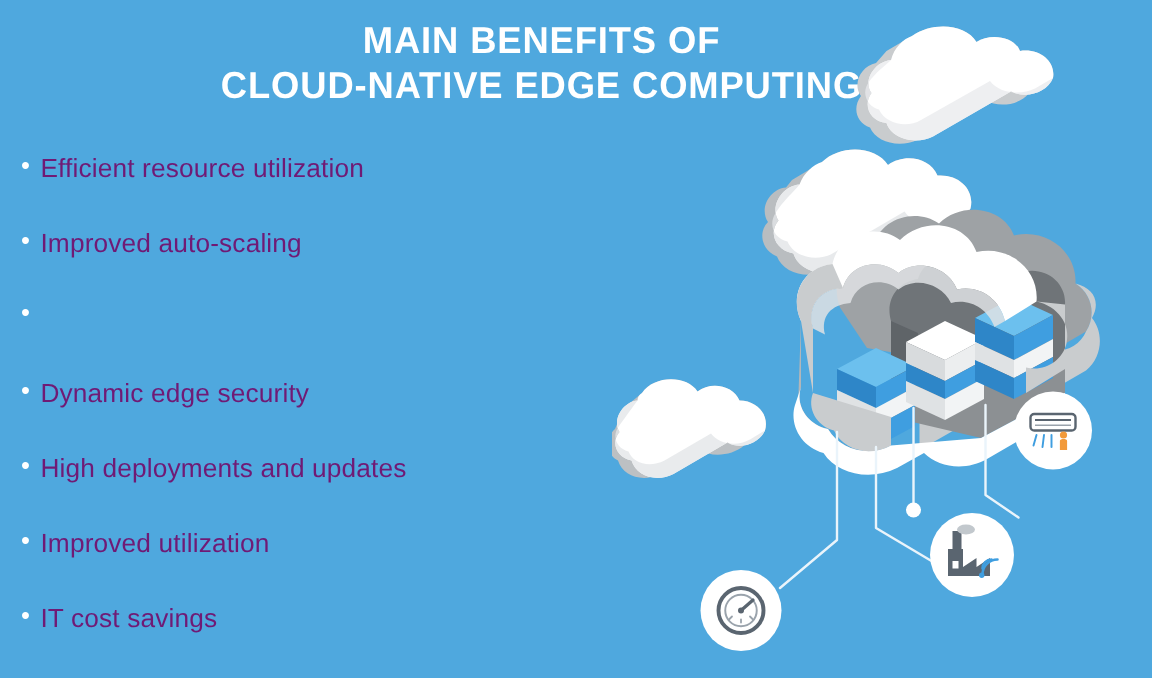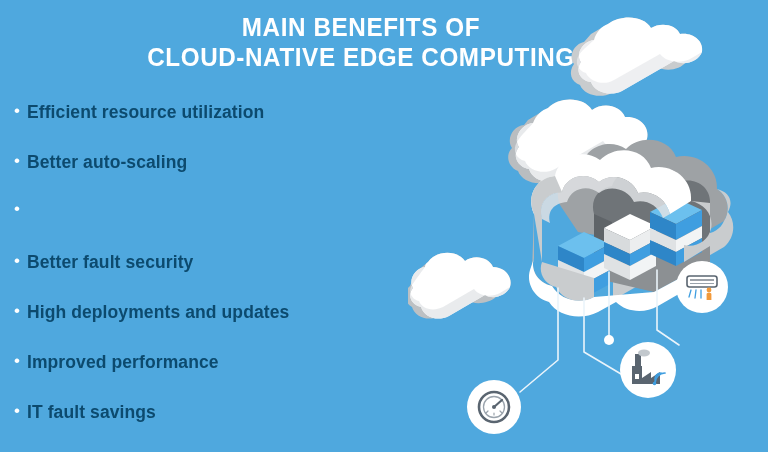--- a/index.html
+++ b/index.html
@@ -40,22 +40,22 @@
   .bullet-row{
     display:flex;align-items:baseline;
     height:50px;
   }
   .bullet-dot{
     color:#ffffff;font-size:17px;line-height:1;
     margin-right:7px;flex:0 0 auto;
     transform:translateY(-2px);
   }
   .bullet-text{
-    color:#0c4a6e;
-    font-weight:700;
+    color:#701a75;
+    font-weight:400;
     font-size:17.5px;
     line-height:20px;
     letter-spacing:.1px;
     white-space:nowrap;
   }
 
   
   .illus{
     position:absolute;right:0;top:0;width:360px;height:452px;
     pointer-events:none;
@@ -74,45 +74,45 @@
 
   <div class="bullets">
 
     <div class="bullet-row">
       <span class="bullet-dot">•</span>
       <span class="bullet-text">Efficient resource utilization</span>
     </div>
 
     <div class="bullet-row">
       <span class="bullet-dot">•</span>
-      <span class="bullet-text">Better auto-scaling</span>
-    </div>
-
-    <div class="bullet-row">
-      <span class="bullet-dot">•</span>
-    </div>
-
-    <div class="bullet-row">
-      <span class="bullet-dot">•</span>
-      <span class="bullet-text">Better fault security</span>
+      <span class="bullet-text">Improved auto-scaling</span>
+    </div>
+
+    <div class="bullet-row">
+      <span class="bullet-dot">•</span>
+    </div>
+
+    <div class="bullet-row">
+      <span class="bullet-dot">•</span>
+      <span class="bullet-text">Dynamic edge security</span>
     </div>
 
     <div class="bullet-row">
       <span class="bullet-dot">•</span>
       <span class="bullet-text">High deployments and updates</span>
     </div>
 
     <div class="bullet-row">
       <span class="bullet-dot">•</span>
-      <span class="bullet-text">Improved performance</span>
-    </div>
-
-    <div class="bullet-row">
-      <span class="bullet-dot">•</span>
-      <span class="bullet-text">IT fault savings</span>
+      <span class="bullet-text">Improved utilization</span>
+    </div>
+
+    <div class="bullet-row">
+      <span class="bullet-dot">•</span>
+      <span class="bullet-text">IT cost savings</span>
     </div>
 
   </div>
 
   <div class="illus">
     <svg width="360" height="452" viewBox="0 0 360 452" xmlns="http://www.w3.org/2000/svg">
 
       <defs>
 
         <g id="lobes"></g>

